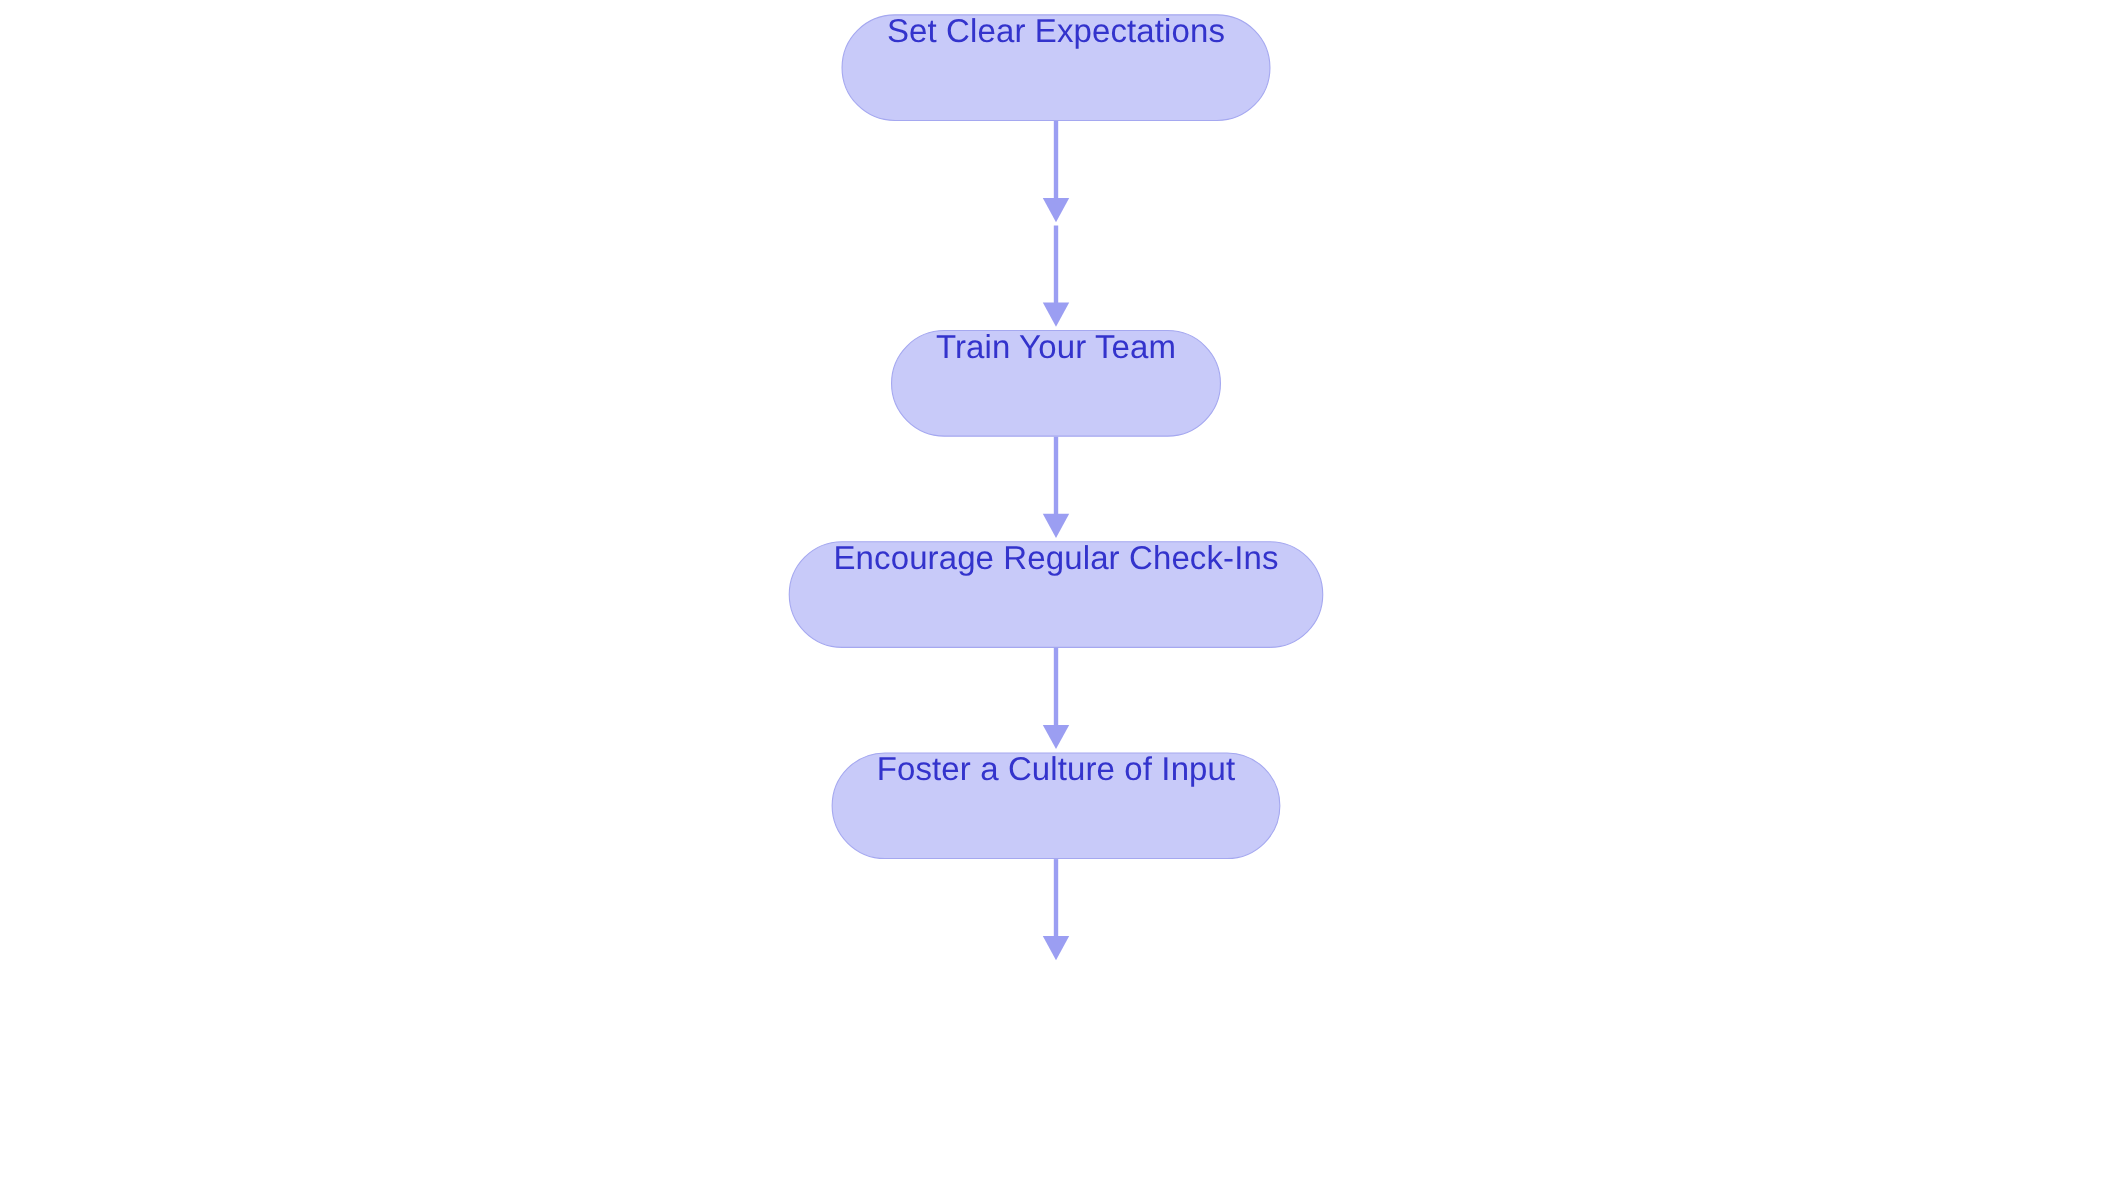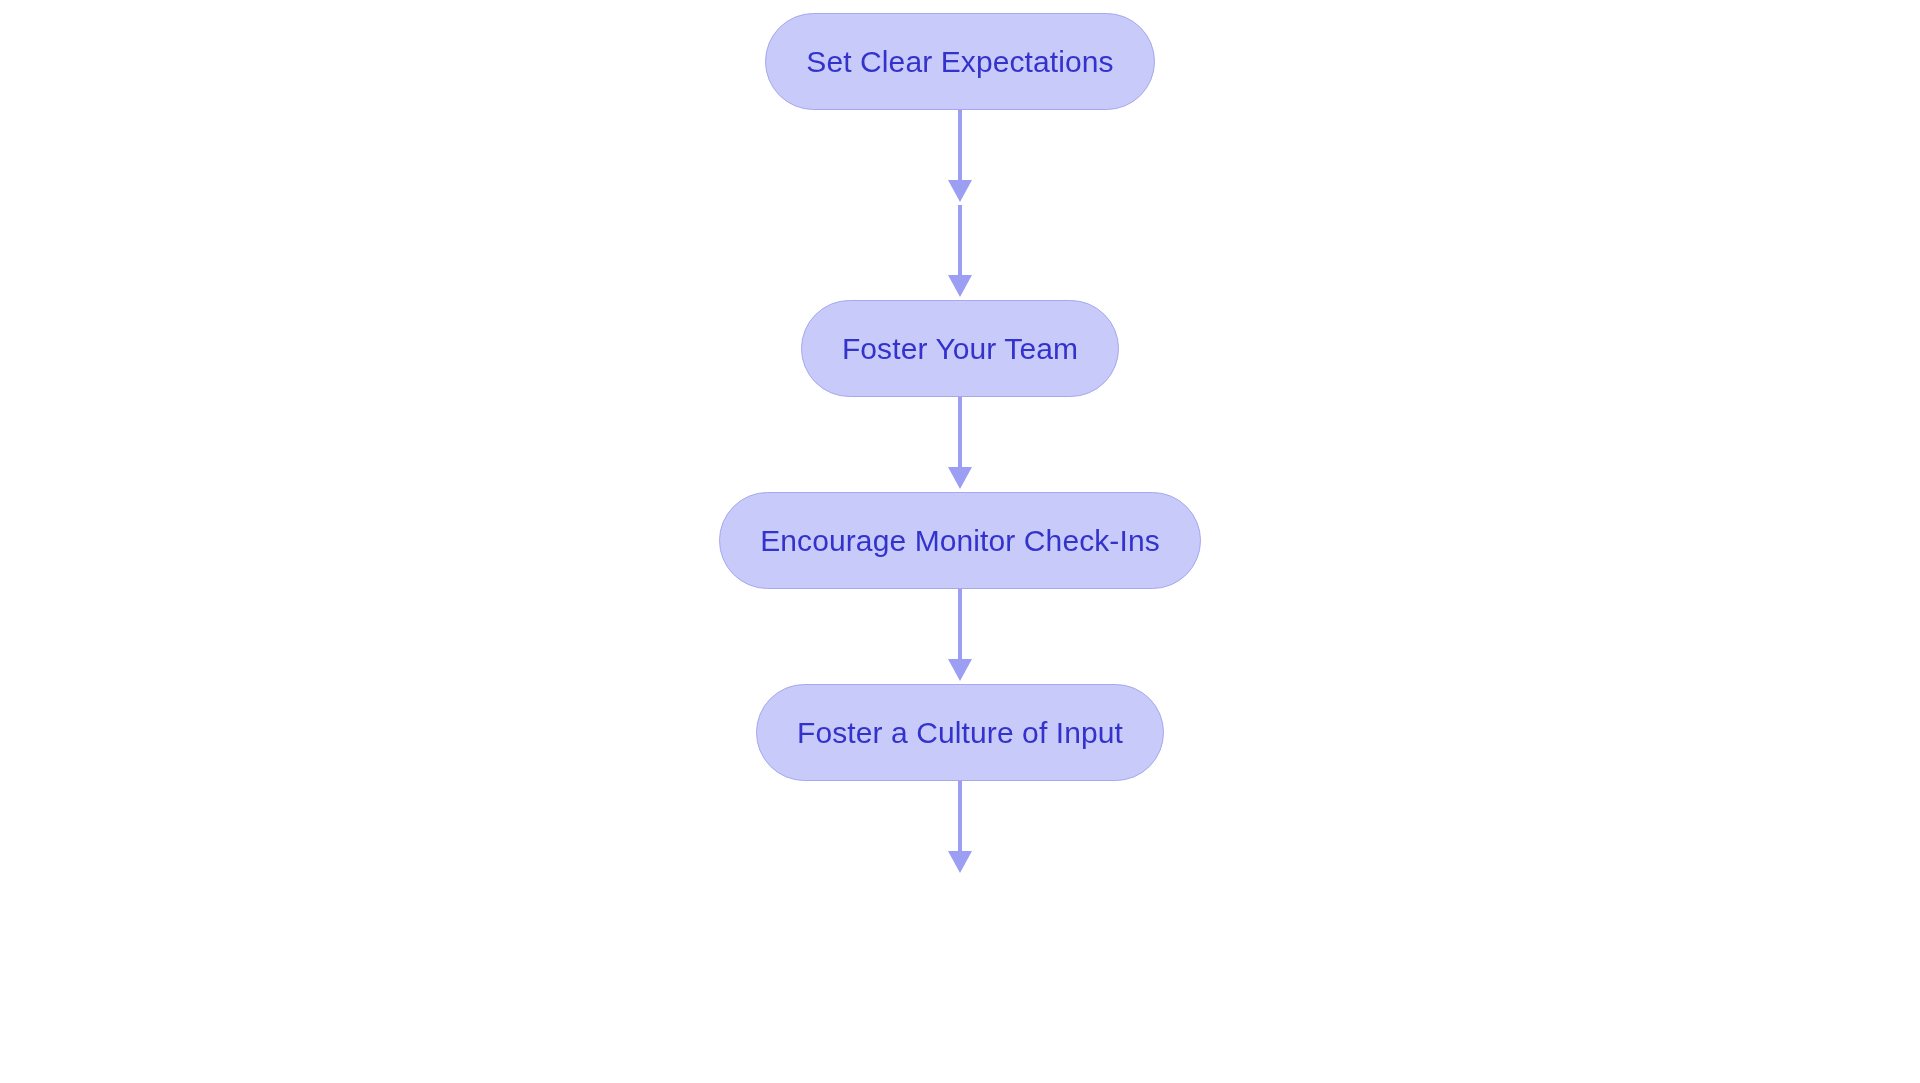--- a/index.html
+++ b/index.html
@@ -30,21 +30,21 @@
     flex-direction: column;
     align-items: center;
     justify-content: flex-start;
     padding-top: 13px;
     box-sizing: border-box;
   }
   .flow-node {
     height: 97px;
     box-sizing: border-box;
     display: flex;
-    align-items: center;
+    align-items: flex-start;
     justify-content: center;
     background: #c8caf9;
     border: 1.6px solid #a5a8f0;
     border-radius: 999px;
     color: #3333cc;
     font-size: 30px;
     font-weight: 400;
     letter-spacing: 0.1px;
     white-space: nowrap;
     padding: 0 40px;
@@ -93,32 +93,32 @@
 
 
     <div class="flow-connector">
       <svg viewBox="0 0 40 95" xmlns="http://www.w3.org/2000/svg" aria-hidden="true">
         <line x1="20" y1="0" x2="20" y2="74" stroke="#9b9ef2" stroke-width="4"></line>
         <polygon points="8,70 32,70 20,92" fill="#9b9ef2"></polygon>
       </svg>
     </div>
 
     <div class="flow-node w-n2">
-      <span class="flow-node-label">Foster Your Team</span>
+      <span class="flow-node-label">Train Your Team</span>
     </div>
 
     <div class="flow-connector">
       <svg viewBox="0 0 40 95" xmlns="http://www.w3.org/2000/svg" aria-hidden="true">
         <line x1="20" y1="0" x2="20" y2="74" stroke="#9b9ef2" stroke-width="4"></line>
         <polygon points="8,70 32,70 20,92" fill="#9b9ef2"></polygon>
       </svg>
     </div>
 
     <div class="flow-node w-n3">
-      <span class="flow-node-label">Encourage Monitor Check-Ins</span>
+      <span class="flow-node-label">Encourage Regular Check-Ins</span>
     </div>
 
     <div class="flow-connector">
       <svg viewBox="0 0 40 95" xmlns="http://www.w3.org/2000/svg" aria-hidden="true">
         <line x1="20" y1="0" x2="20" y2="74" stroke="#9b9ef2" stroke-width="4"></line>
         <polygon points="8,70 32,70 20,92" fill="#9b9ef2"></polygon>
       </svg>
     </div>
 
     <div class="flow-node w-n4">

